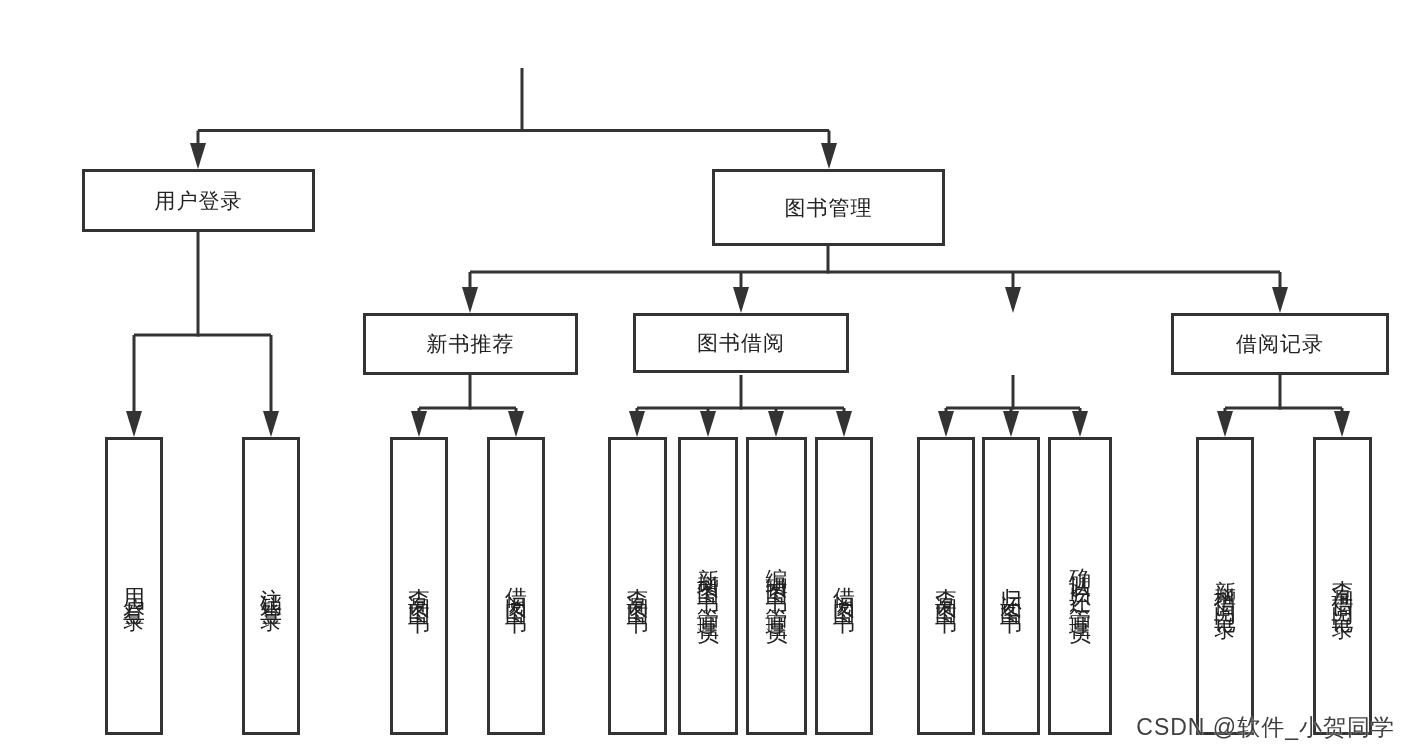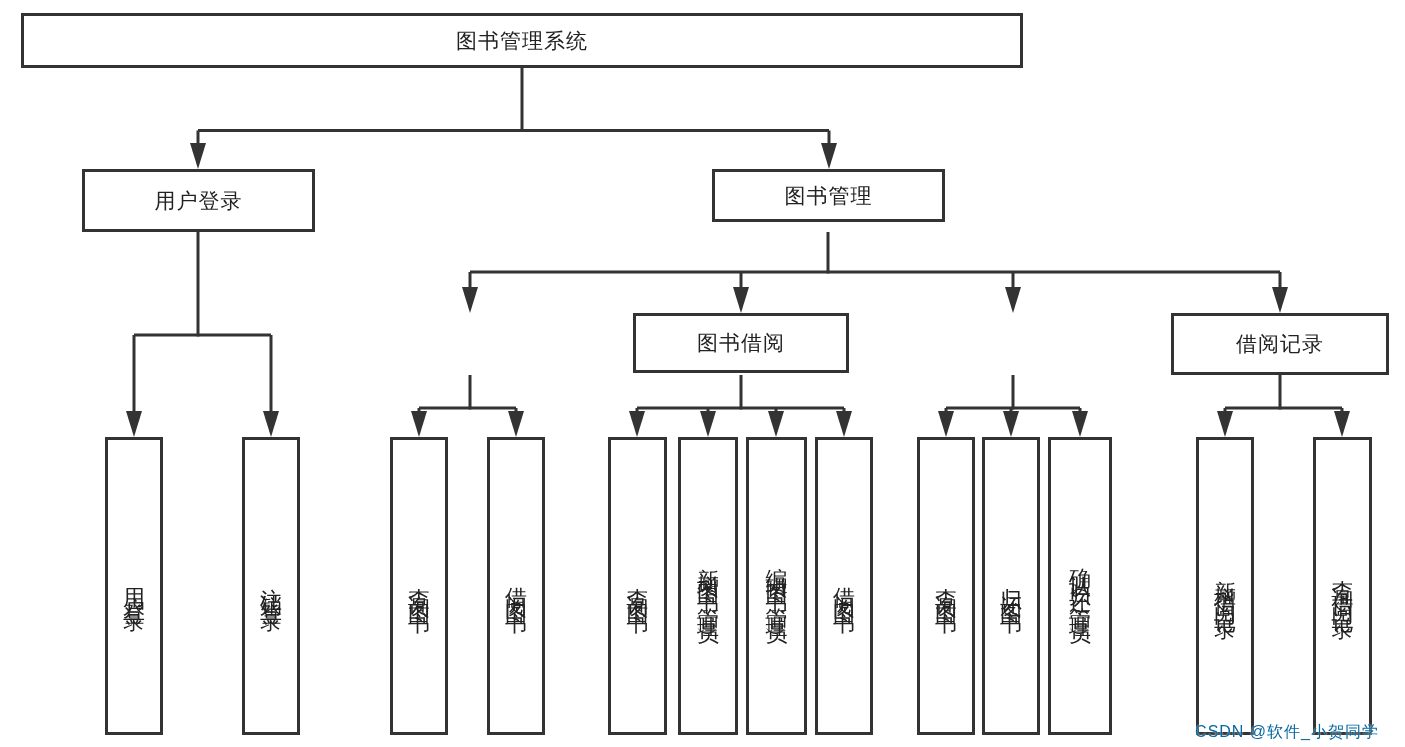--- a/index.html
+++ b/index.html
@@ -39,24 +39,24 @@
   }
   .vbox {
     writing-mode: vertical-lr;
     text-orientation: mixed;
     font-size: 22px;
     letter-spacing: 8px;
     line-height: 1;
   }
   .watermark {
     position: absolute;
-    right: 26px;
+    right: 10px;
     bottom: 4px;
-    font-size: 16px;
-    color: #0369a1;
+    font-size: 23px;
+    color: #404040;
     letter-spacing: 1px;
     z-index: 5;
     text-shadow: 0 0 2px #ffffff;
   }
 </style>
 </head>
 <body>
 
 <div class="canvas">
 
@@ -126,25 +126,25 @@
 
       <polygon points="938,411 954,411 946,437"></polygon>
       <polygon points="1003,411 1019,411 1011,437"></polygon>
       <polygon points="1072,411 1088,411 1080,437"></polygon>
 
       <polygon points="1217,411 1233,411 1225,437"></polygon>
       <polygon points="1334,411 1350,411 1342,437"></polygon>
     </g>
   </svg>
 
-  <div class="box hbox" style="left:21px; top:13px; width:1002px; height:55px">图书管理系统</div>
 
   <div class="box hbox" style="left:82px; top:169px; width:233px; height:63px">用户登录</div>
-  <div class="box hbox" style="left:712px; top:169px; width:233px; height:53px">图书管理</div>
+  <div class="box hbox" style="left:712px; top:169px; width:233px; height:77px">图书管理</div>
 
+  <div class="box hbox" style="left:363px; top:313px; width:215px; height:62px">新书推荐</div>
   <div class="box hbox" style="left:633px; top:313px; width:216px; height:60px">图书借阅</div>
   <div class="box hbox" style="left:1171px; top:313px; width:218px; height:62px">借阅记录</div>
 
   <div class="box vbox" style="left:105px; top:437px; width:58px; height:298px">用户登录</div>
   <div class="box vbox" style="left:242px; top:437px; width:58px; height:298px">注销登录</div>
 
   <div class="box vbox" style="left:390px; top:437px; width:58px; height:298px">查询图书</div>
   <div class="box vbox" style="left:487px; top:437px; width:58px; height:298px">借阅图书</div>
 
   <div class="box vbox" style="left:608px; top:437px; width:59px; height:298px">查询图书</div>

